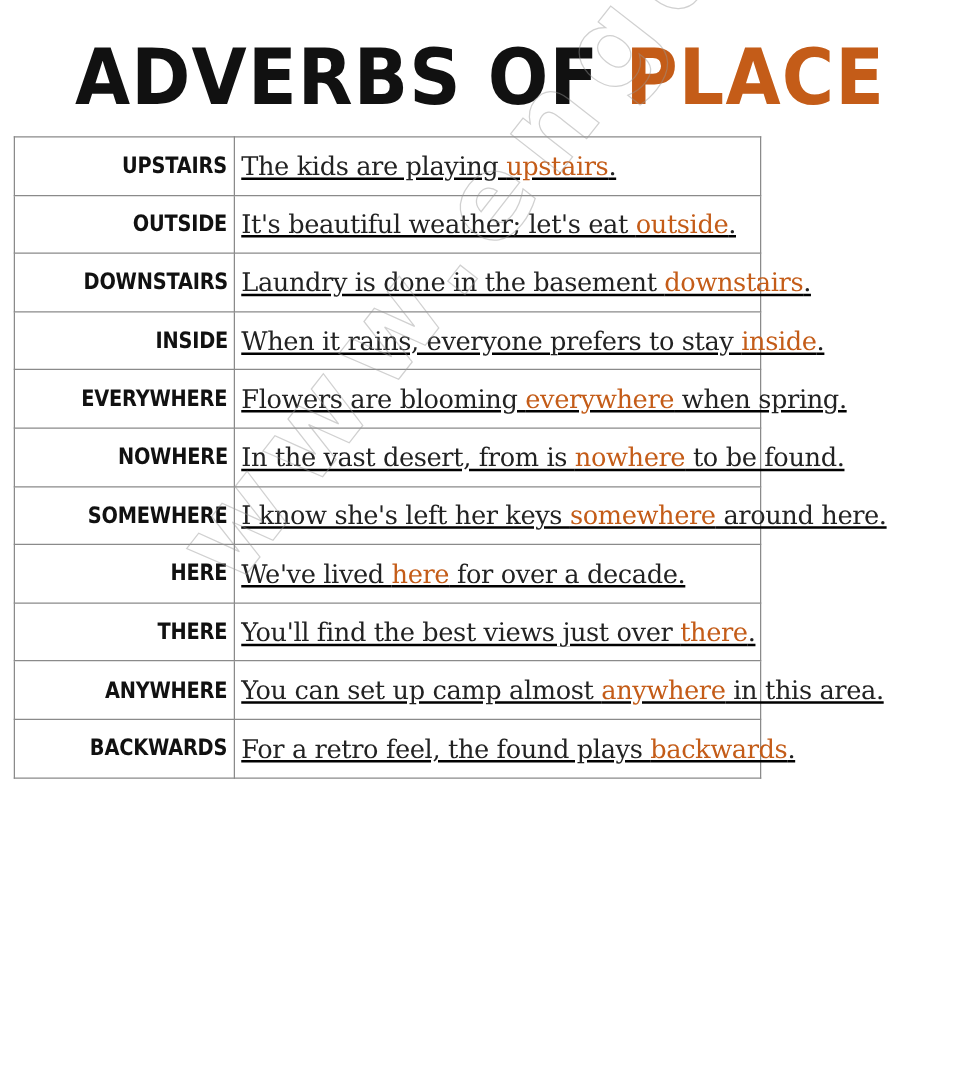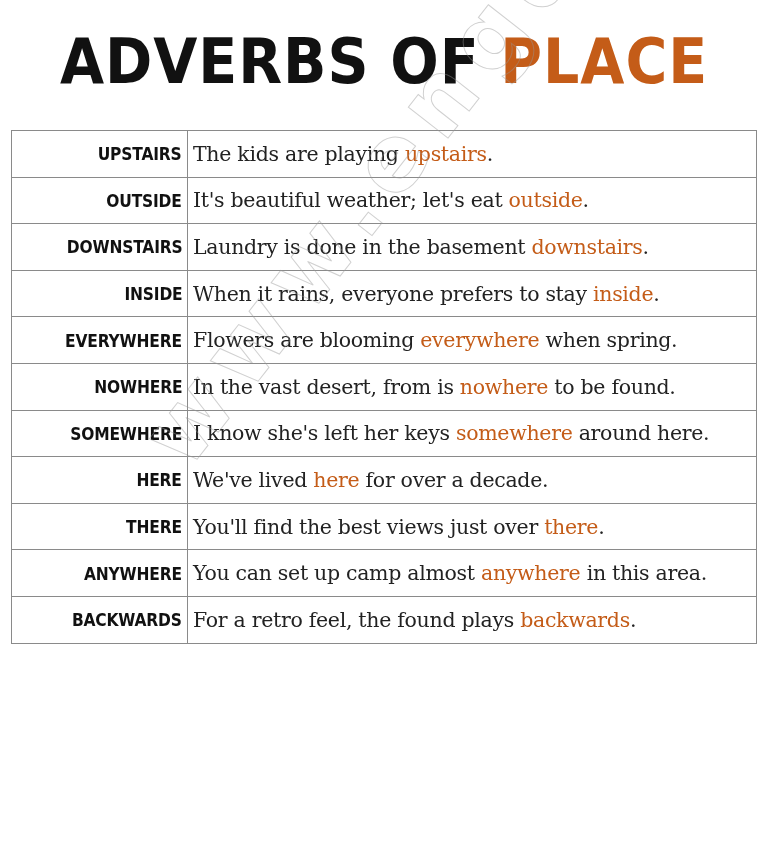--- a/index.html
+++ b/index.html
@@ -7,22 +7,22 @@
       width: 768px; height: 864px; background: #ffffff; position: relative; overflow: hidden;
     }
     .title {
       position: absolute; left: 0; top: 22px; width: 768px; text-align: center;
       font-family: "DejaVu Sans", sans-serif; font-weight: bold; font-size: 62px;
       letter-spacing: 1px; line-height: 80px; transform: scaleX(0.92);
     }
     .title .t-black { color: #111111; }
     .title .t-accent { color: #c45c18; }
     table.adverbs {
-      position: absolute; left: 11px; top: 130px; width: 746px;
-      border-collapse: collapse; table-layout: fixed;
+      position: absolute; left: 11px; top: 109px; width: 598px;
+      border-collapse: collapse; table-layout: fixed; text-decoration: underline;
     }
     table.adverbs td {
       border: 1.5px solid #8a8a8a; height: 45.6px; padding: 0; vertical-align: middle;
     }
     td.word {
       width: 170px; text-align: right; padding-right: 5px !important;
       font-family: "DejaVu Sans", sans-serif; font-weight: bold; font-size: 18px;
       color: #111111; letter-spacing: -0.2px; white-space: nowrap;
     }
     td.word span { display: inline-block; transform: scaleX(0.86); transform-origin: right center; }

